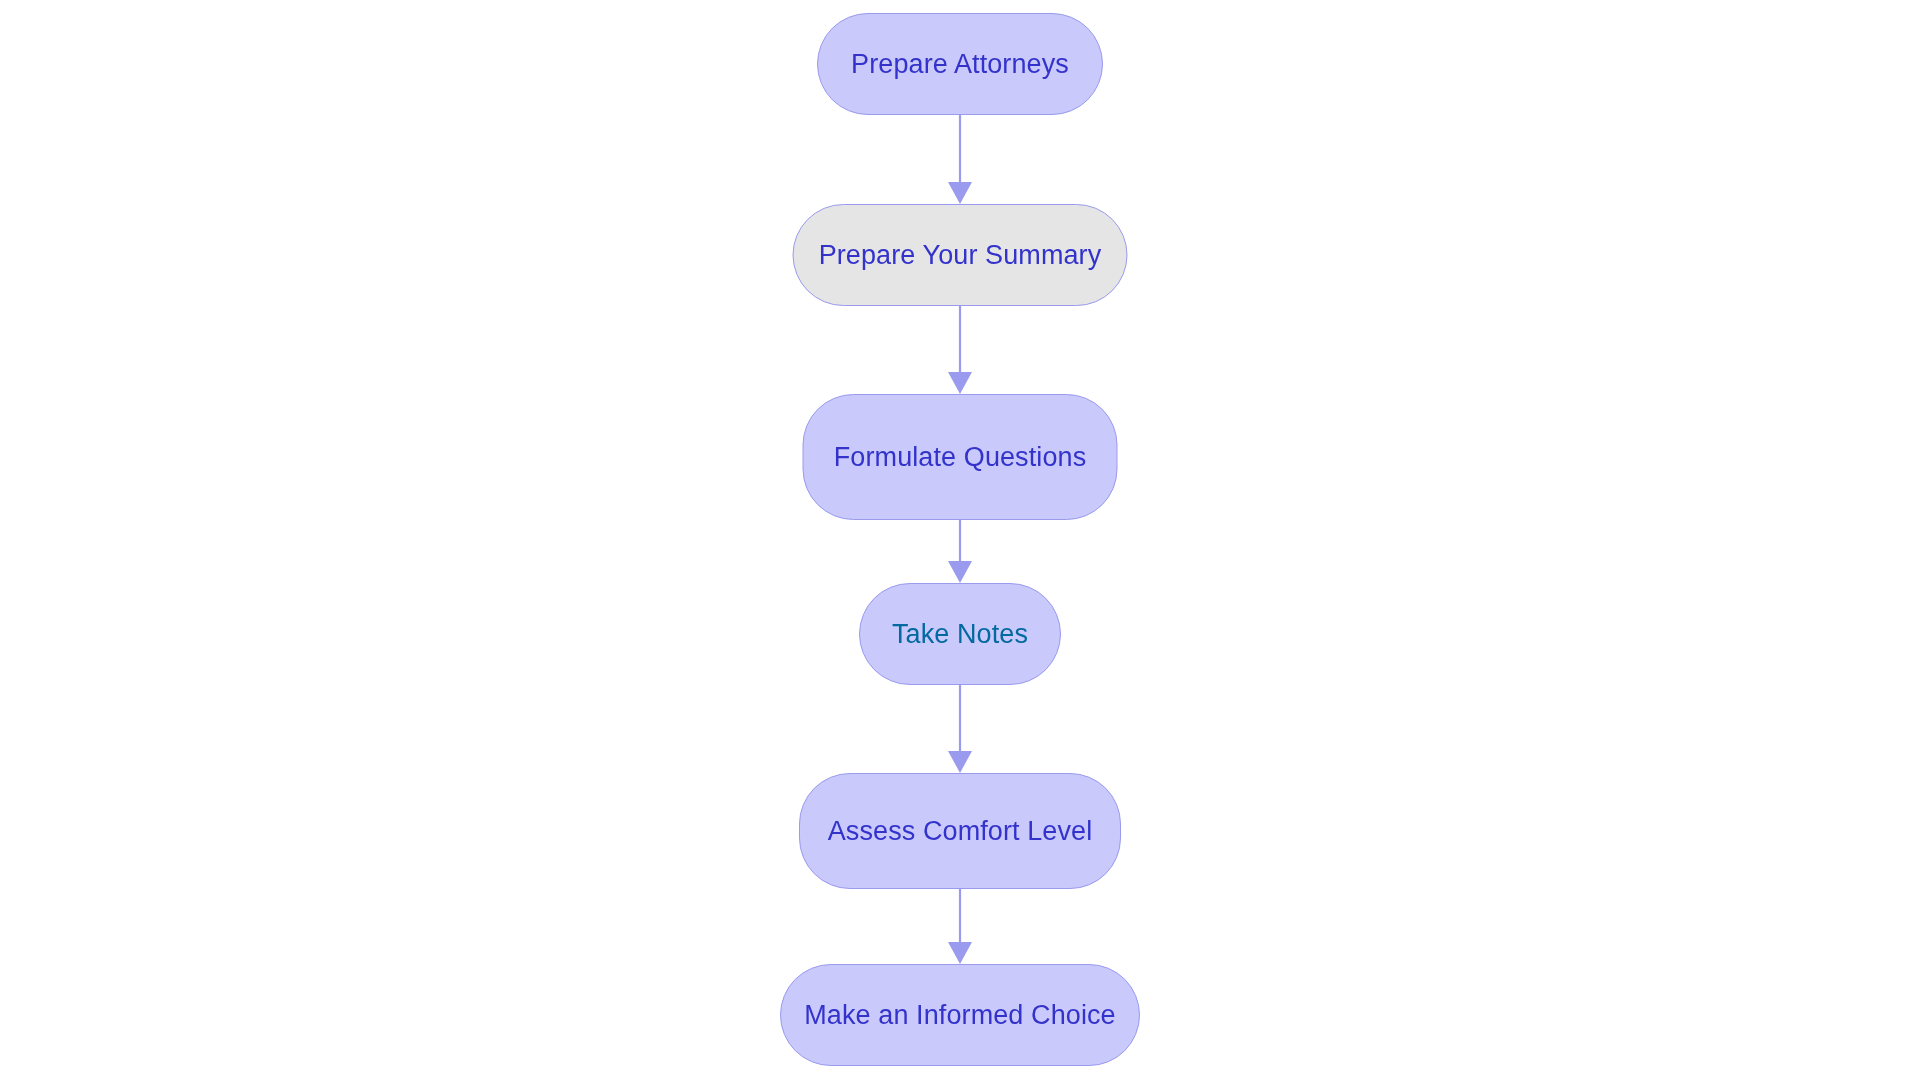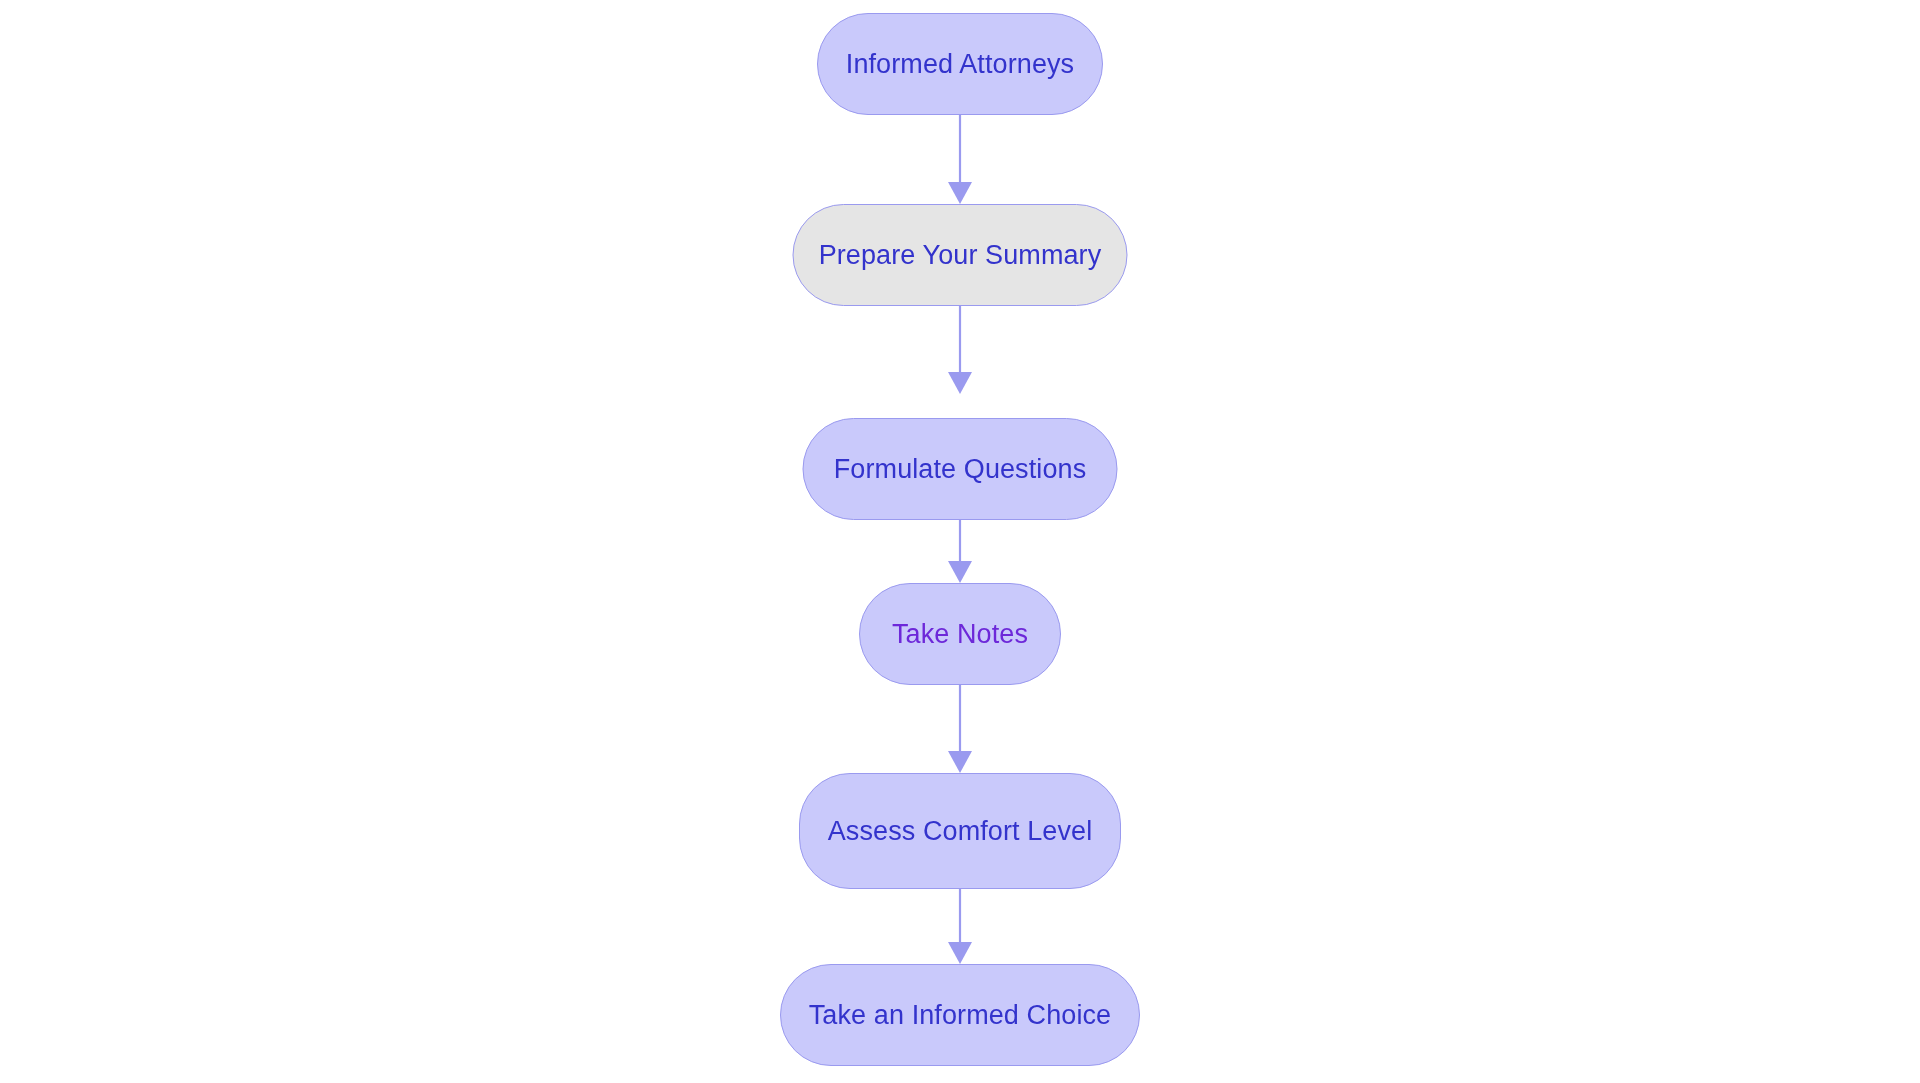--- a/index.html
+++ b/index.html
@@ -78,32 +78,32 @@
         <polygon points="948,751 972,751 960,773" fill="#9a9aef"></polygon>
       </g>
       <g>
         <line x1="960" y1="875" x2="960" y2="944" stroke="#9a9aef" stroke-width="2.2"></line>
         <polygon points="948,942 972,942 960,964" fill="#9a9aef"></polygon>
       </g>
     </svg>
 
   <div id="node-layer">
       <div class="node" style="left: 960px; top: 13px; width: 286px; height: 102px; background: rgb(201, 201, 251); border-color: rgb(154, 154, 239); border-radius: 51px;">
-        <span class="node-label" style="color: rgb(51, 51, 204);">Informed Attorneys</span>
+        <span class="node-label" style="color: rgb(51, 51, 204);">Prepare Attorneys</span>
       </div>
       <div class="node" style="left: 960px; top: 204px; width: 335px; height: 102px; background: #e5e5e5; border-color: rgb(154, 154, 239); border-radius: 51px;">
         <span class="node-label" style="color: rgb(51, 51, 204);">Prepare Your Summary</span>
       </div>
-      <div class="node" style="left: 960px; top: 394px; width: 315px; height: 102px; background: rgb(201, 201, 251); border-color: rgb(154, 154, 239); border-radius: 51px; margin-top: 24px;">
+      <div class="node" style="left: 960px; top: 394px; width: 315px; height: 126px; background: rgb(201, 201, 251); border-color: rgb(154, 154, 239); border-radius: 51px;">
         <span class="node-label" style="color: rgb(51, 51, 204);">Formulate Questions</span>
       </div>
       <div class="node" style="left: 960px; top: 583px; width: 202px; height: 102px; background: rgb(201, 201, 251); border-color: rgb(154, 154, 239); border-radius: 51px;">
-        <span class="node-label" style="color: #6d28d9;">Take Notes</span>
+        <span class="node-label" style="color: #0369a1;">Take Notes</span>
       </div>
       <div class="node" style="left: 960px; top: 773px; width: 322px; height: 116px; background: rgb(201, 201, 251); border-color: rgb(154, 154, 239); border-radius: 51px;">
         <span class="node-label" style="color: rgb(51, 51, 204);">Assess Comfort Level</span>
       </div>
       <div class="node" style="left: 960px; top: 964px; width: 360px; height: 102px; background: rgb(201, 201, 251); border-color: rgb(154, 154, 239); border-radius: 51px;">
-        <span class="node-label" style="color: rgb(51, 51, 204);">Take an Informed Choice</span>
+        <span class="node-label" style="color: rgb(51, 51, 204);">Make an Informed Choice</span>
       </div>
     </div>
 
 </div>
 
 </body></html>

